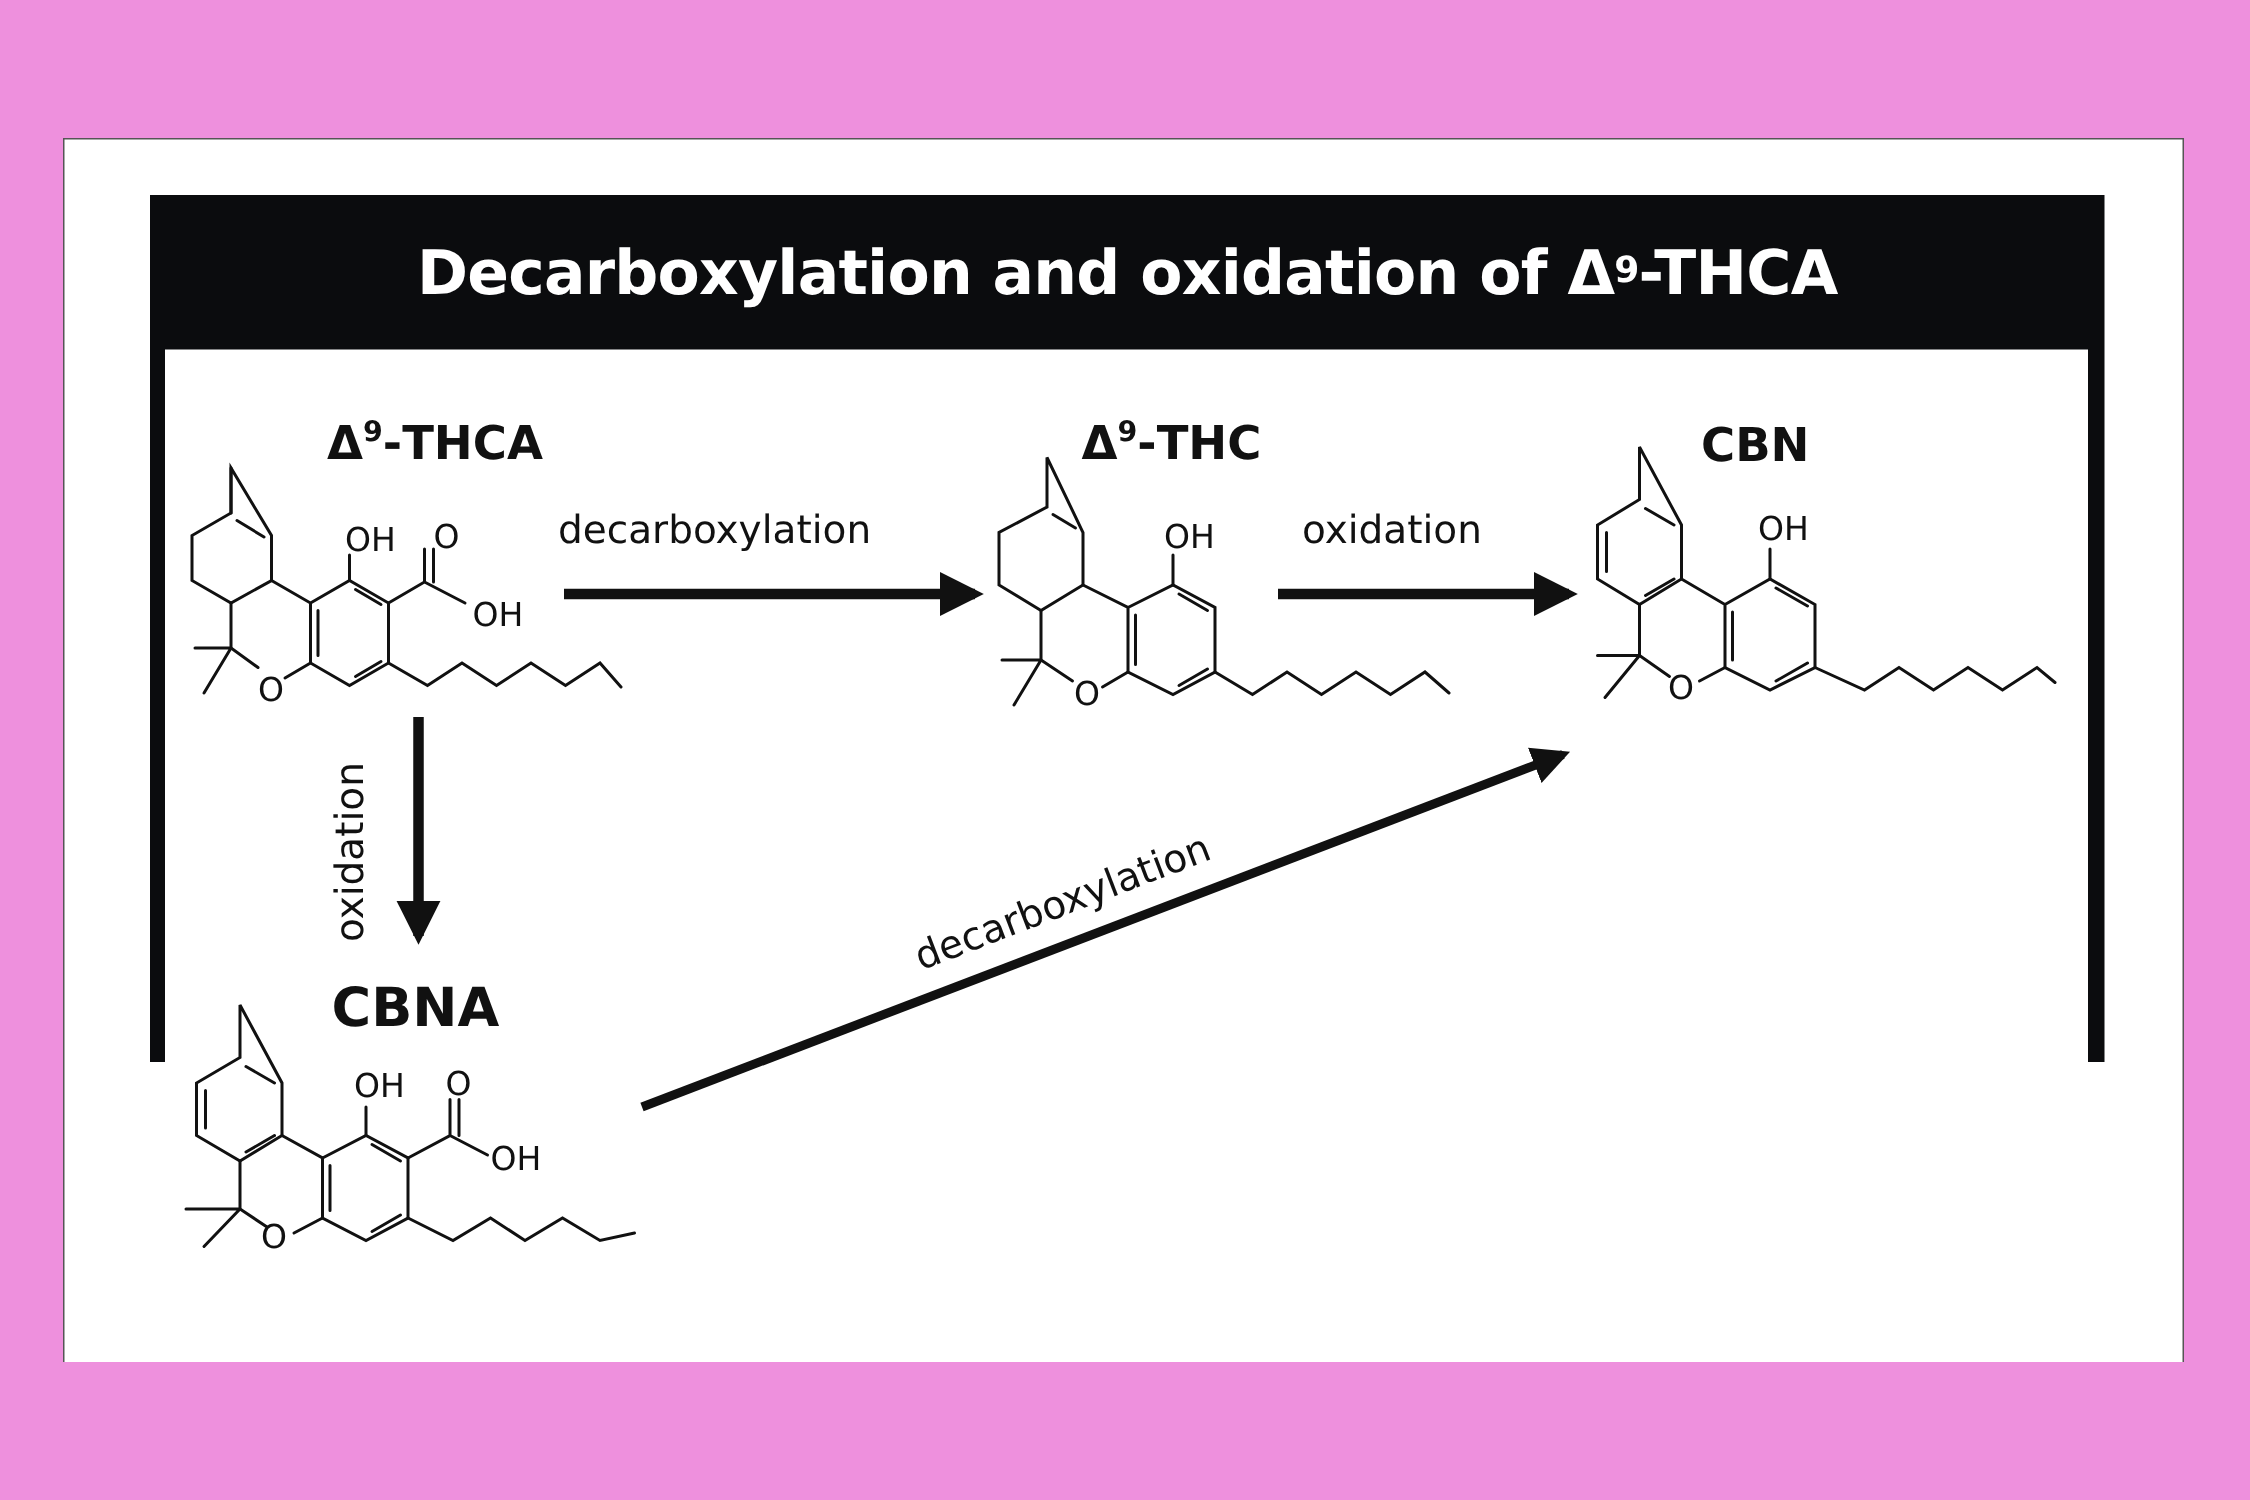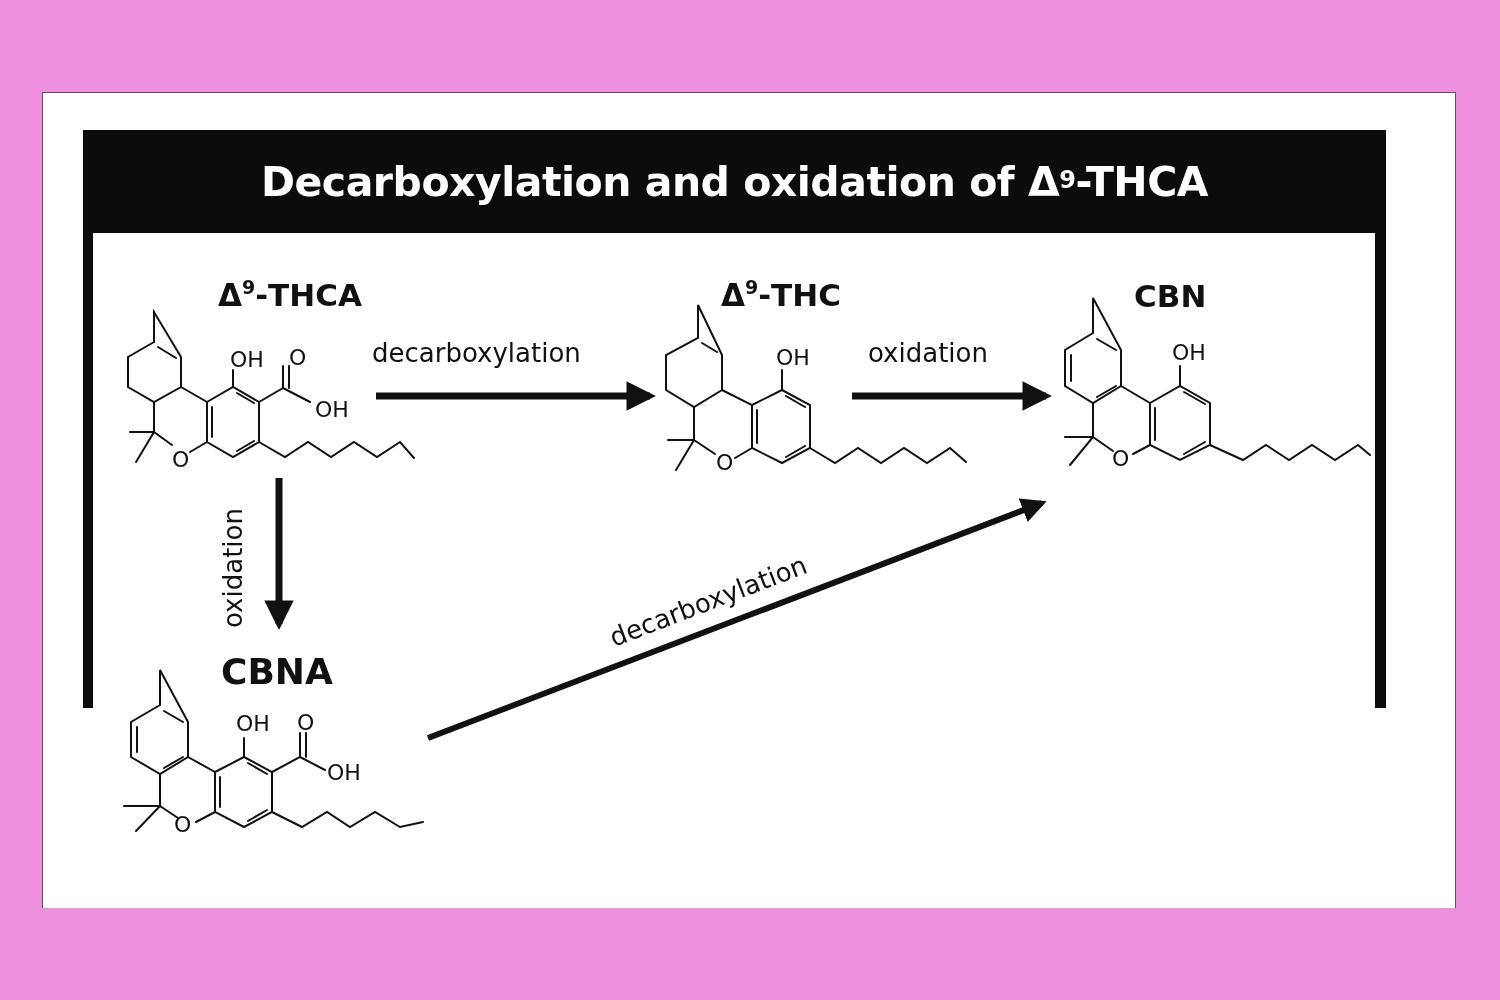--- a/index.html
+++ b/index.html
@@ -9,21 +9,21 @@
     position: relative;
     font-family: "DejaVu Sans", "Liberation Sans", sans-serif;
   }
   .card {
     position: absolute; left: 42px; top: 92px; width: 1414px; height: 816px;
     background: #ffffff;
     border-left: 1px solid #555; border-top: 1px solid #555; border-right: 1px solid #555;
     box-sizing: border-box;
   }
   .frame {
-    position: absolute; left: 83px; top: 130px; width: 1303px; height: 578px;
+    position: absolute; left: 100px; top: 130px; width: 1303px; height: 578px;
     background: #0b0c0e;
     text-decoration: underline;
   }
   .title {
     position: absolute; left: 0; top: 0; width: 100%; height: 103px;
     display: flex; align-items: center; justify-content: center;
     color: #ffffff; font-weight: bold; font-size: 41px; letter-spacing: -0.5px;
     font-family: "DejaVu Sans", sans-serif;
   }
   .title sup { font-size: 24px; position: relative; top: -2px; }

